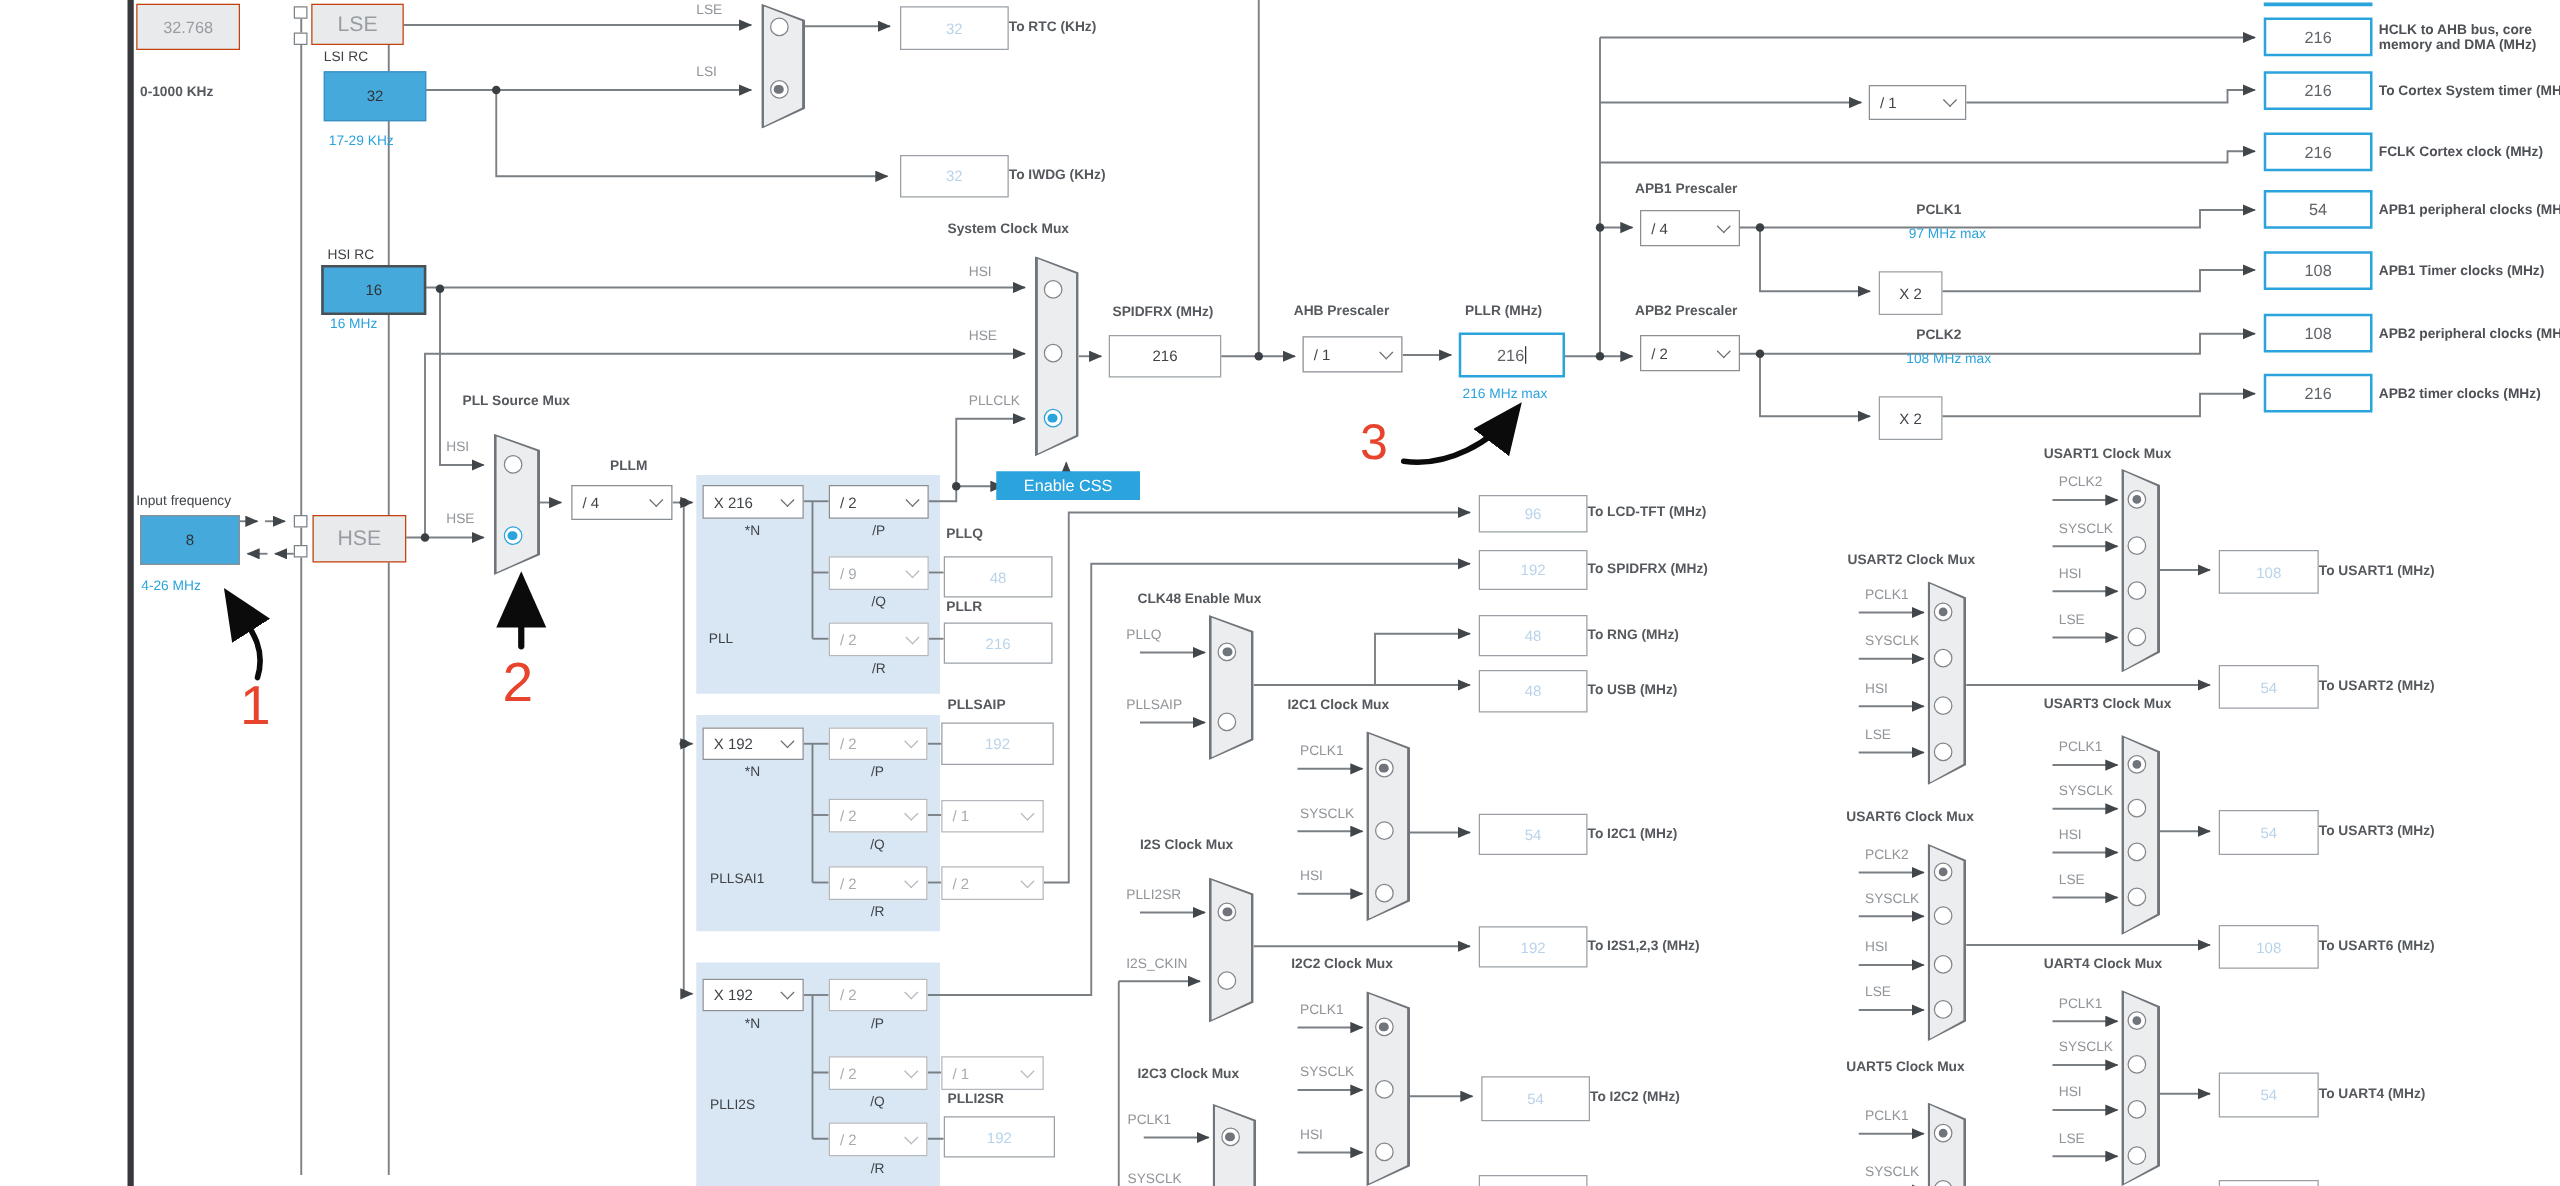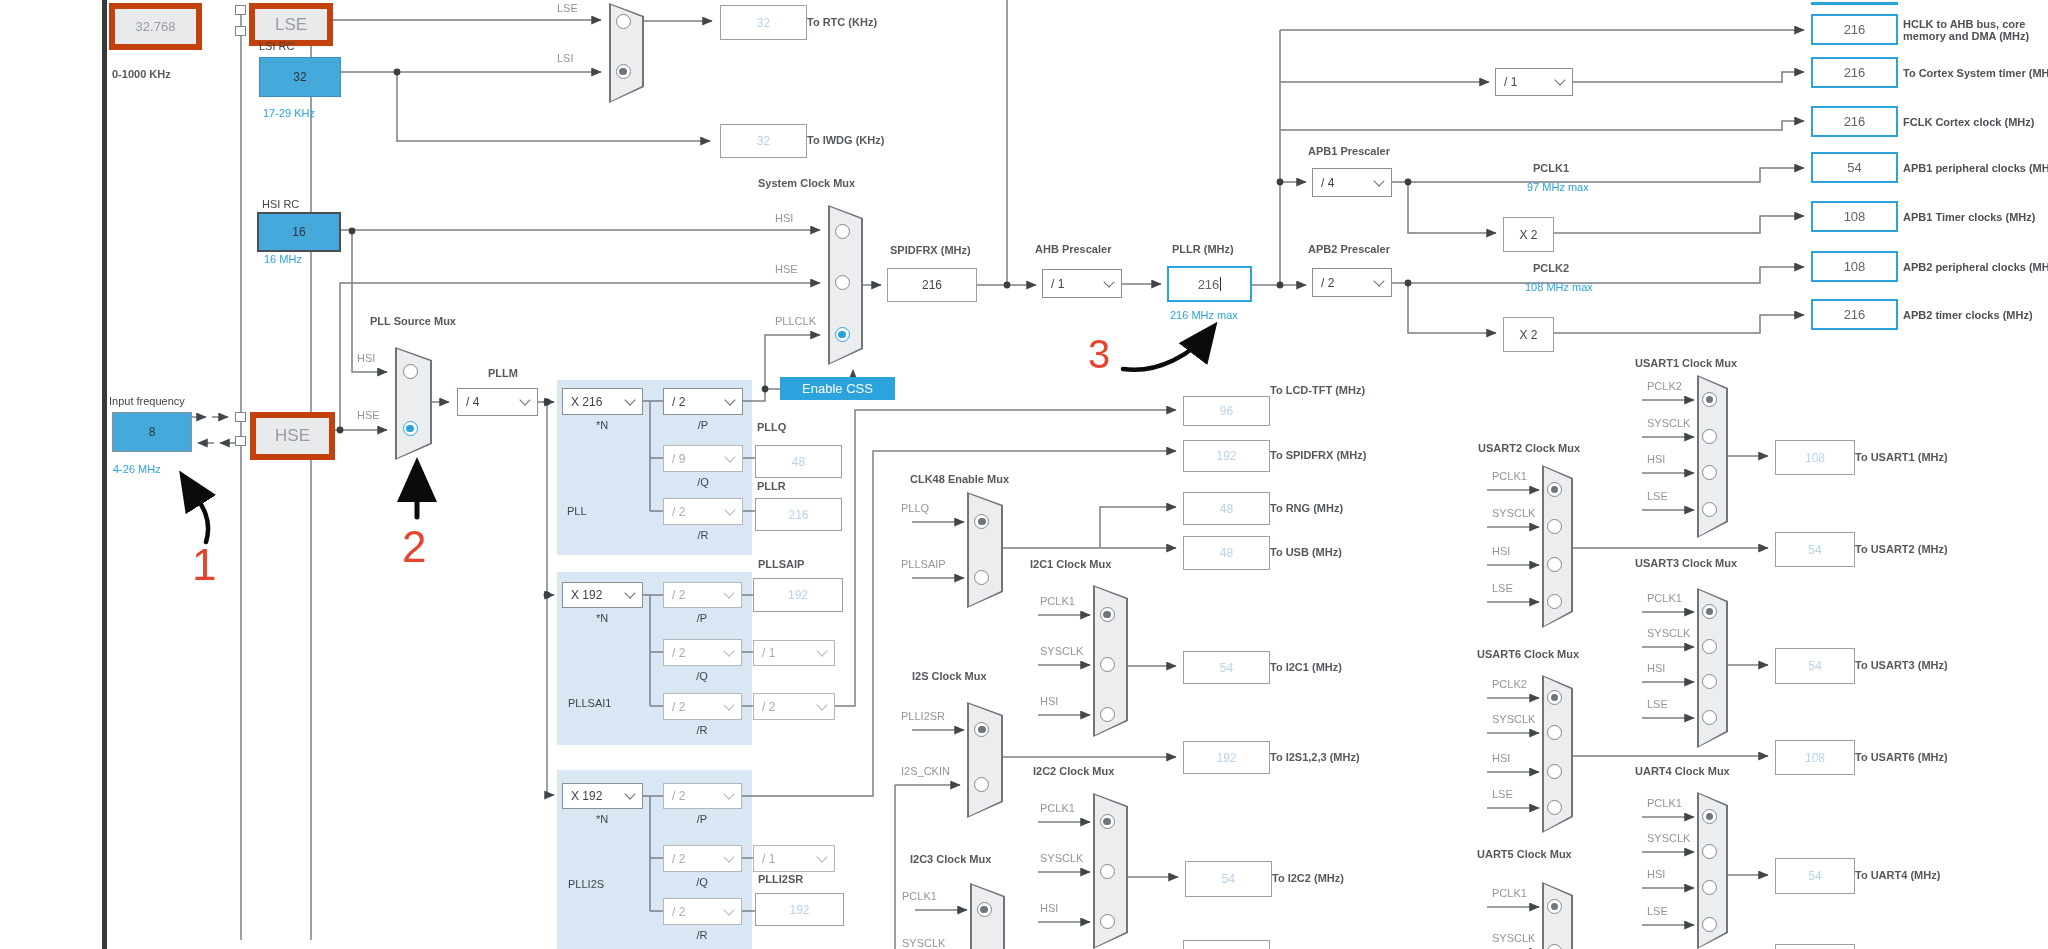--- a/index.html
+++ b/index.html
@@ -1,21 +1,21 @@
 <!DOCTYPE html>
 <html><head>
 <meta charset="utf-8">
 <style>
   html,body{margin:0;padding:0;background:#fff;}
   #stage{position:relative;width:2048px;height:949px;overflow:hidden;background:#fff;
          font-family:"Liberation Sans",sans-serif;}
   .abs{position:absolute;}
   .panel{position:absolute;background:#d9e7f5;}
   .vbar{position:absolute;background:#37393c;}
-  .graybox{position:absolute;background:#e9eaec;border:6px solid #c2410c;color:#989da3;
+  .graybox{position:absolute;background:#e9eaec;border:1px solid #c2410c;color:#989da3;
            display:flex;align-items:center;justify-content:center;}
   .bluebox{position:absolute;background:#45a9db;color:#2f3337;display:flex;align-items:center;justify-content:center;font-size:12px;}
   .valbox{position:absolute;background:#fff;border:1px solid #9aa0a5;display:flex;align-items:center;justify-content:center;
           font-size:12px;color:#b9d3ea;}
   .hclkbox{position:absolute;background:#fff;border:2px solid #2ba3dc;display:flex;align-items:center;justify-content:center;
            font-size:13px;color:#606468;}
   .lbl{position:absolute;font-size:11px;color:#919599;white-space:nowrap;}
   .lblb{position:absolute;font-size:11px;font-weight:bold;color:#55595d;white-space:nowrap;}
   .note{position:absolute;font-size:11px;color:#2ba3dc;white-space:nowrap;}
   .dd{position:absolute;background:#fff;border:1px solid #8a8f94;display:flex;align-items:center;
@@ -233,21 +233,21 @@
 
   <div class="lblb" style="left:890px;top:244px;">SPIDFRX (MHz)</div>
   <div class="valbox" style="left:887px;top:268px;width:88px;height:32px;color:#3f4347;">216</div>
   <div class="lblb" style="left:1035px;top:243px;">AHB Prescaler</div>
   <div class="lblb" style="left:1172px;top:243px;">PLLR (MHz)</div>
   <div class="hclkbox" style="left:1167px;top:266px;width:85px;height:36px;box-sizing:border-box;">
       <span>216</span>
       <span class="caret"></span>
     </div>
   <div class="note" style="left:1170px;top:309px;">216 MHz max</div>
-  <div class="btn" style="left:780px;top:377px;width:115px;height:23px;">Enable CSS</div>
+  <div class="btn" style="left:797px;top:377px;width:115px;height:23px;">Enable CSS</div>
 
   <div class="lblb" style="left:1308px;top:145px;">APB1 Prescaler</div>
   <div class="lblb" style="left:1533px;top:162px;">PCLK1</div>
   <div class="note" style="left:1527px;top:181px;">97 MHz max</div>
   <div class="x2box" style="left:1503px;top:217px;width:49px;height:33px;">X 2</div>
   <div class="lblb" style="left:1308px;top:243px;">APB2 Prescaler</div>
   <div class="lblb" style="left:1533px;top:262px;">PCLK2</div>
   <div class="note" style="left:1525px;top:281px;">108 MHz max</div>
   <div class="x2box" style="left:1503px;top:317px;width:49px;height:33px;">X 2</div>
 
@@ -490,21 +490,21 @@
     <div class="lbl" style="left: 1492px; top: 887px;">PCLK1</div>
     <div class="radio" style="left: 1547.02px; top: 944px;">
       <div class="dot"></div>
     </div>
     <div class="lbl" style="left: 1492px; top: 932px;">SYSCLK</div>
     <div class="valbox" style="left: 720px; top: 5px; width: 85px; height: 33px;">32</div>
     <div class="lblb" style="left: 807px; top: 15.5px;">To RTC (KHz)</div>
     <div class="valbox" style="left: 720px; top: 124px; width: 85px; height: 32px;">32</div>
     <div class="lblb" style="left: 807px; top: 134px;">To IWDG (KHz)</div>
     <div class="valbox" style="left: 1183px; top: 396px; width: 85px; height: 28px;">96</div>
-    <div class="lblb" style="left: 1270px; top: 384px;">To LCD-TFT (MHz)</div>
+    <div class="lblb" style="left: 1270px; top: 404px;">To LCD-TFT (MHz)</div>
     <div class="valbox" style="left: 1183px; top: 440px; width: 85px; height: 30px;">192</div>
     <div class="lblb" style="left: 1270px; top: 449px;">To SPIDFRX (MHz)</div>
     <div class="valbox" style="left: 1183px; top: 492px; width: 85px; height: 31px;">48</div>
     <div class="lblb" style="left: 1270px; top: 501.5px;">To RNG (MHz)</div>
     <div class="valbox" style="left: 1183px; top: 536px; width: 85px; height: 32px;">48</div>
     <div class="lblb" style="left: 1270px; top: 546px;">To USB (MHz)</div>
     <div class="valbox" style="left: 1183px; top: 651px; width: 85px; height: 31px;">54</div>
     <div class="lblb" style="left: 1270px; top: 660.5px;">To I2C1 (MHz)</div>
     <div class="valbox" style="left: 1183px; top: 741px; width: 85px; height: 31px;">192</div>
     <div class="lblb" style="left: 1270px; top: 750.5px;">To I2S1,2,3 (MHz)</div>

